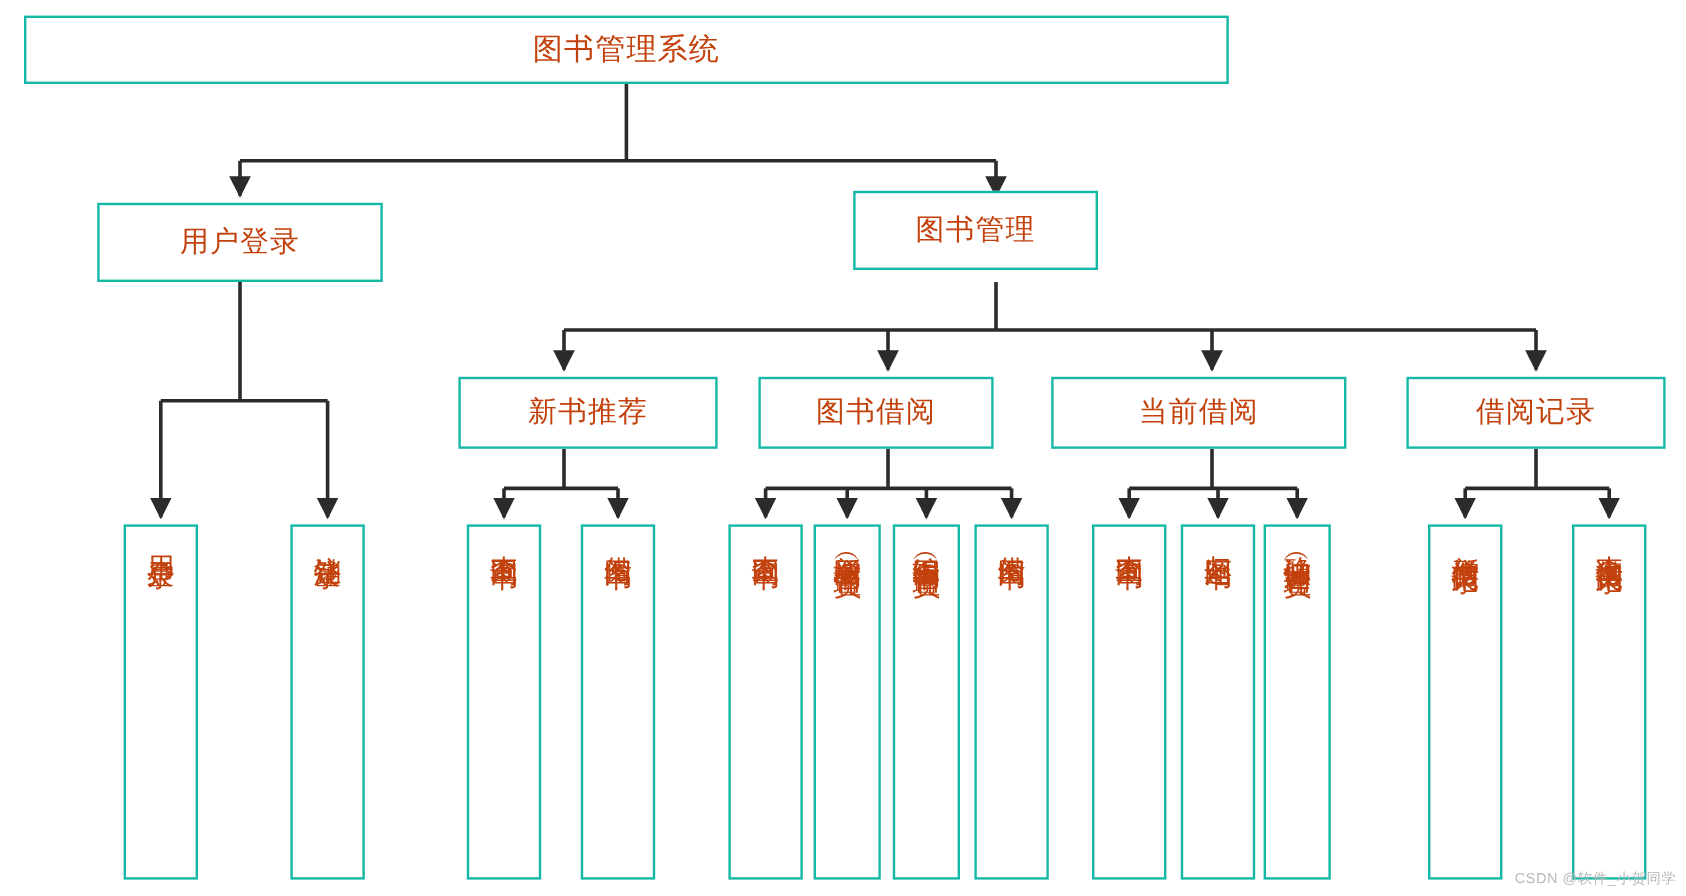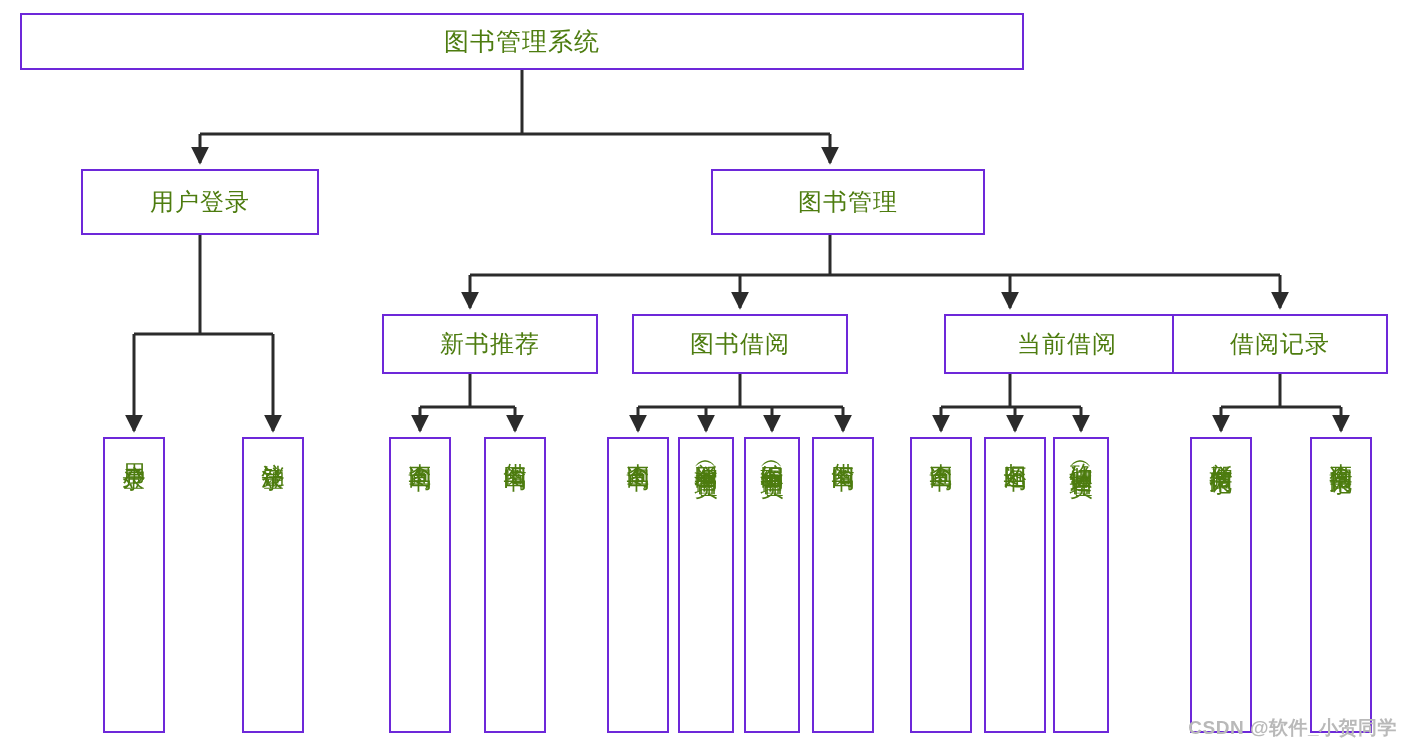--- a/index.html
+++ b/index.html
@@ -14,25 +14,25 @@
     position: relative;
     width: 1405px;
     height: 747px;
     background: #ffffff;
     overflow: hidden;
   }
   .node {
     position: absolute;
     box-sizing: border-box;
     background: #ffffff;
-    border: 2px solid #6d28d9;
+    border: 2px solid #14b8a6;
     display: flex;
     align-items: center;
     justify-content: center;
-    color: #4d7c0f;
+    color: #c2410c;
   }
   .node.h {
     font-size: 24px;
     letter-spacing: 1px;
     line-height: 1.1;
   }
   .node.root {
     font-size: 25px;
   }
   
@@ -55,25 +55,24 @@
     left: 0;
     top: 0;
     width: 1405px;
     height: 747px;
     pointer-events: none;
   }
   .wm {
     position: absolute;
     right: 8px;
     bottom: 6px;
-    font-size: 19px;
+    font-size: 12px;
     color: #b9b9b9;
     letter-spacing: 0.5px;
     white-space: nowrap;
-    font-weight: bold;
   }
 </style>
 </head>
 <body>
 
 <div id="canvas">
 
   <svg class="wires" viewBox="0 0 1405 747" xmlns="http://www.w3.org/2000/svg">
     <defs>
       <marker id="arrow" viewBox="0 0 10 10" refX="9" refY="5" markerWidth="6" markerHeight="6" orient="auto-start-reverse">
@@ -124,31 +123,31 @@
     </g>
   </svg>
 
   <div class="node h root" style="left:20px;top:13px;width:1004px;height:57px;">
     <span>图书管理系统</span>
   </div>
 
   <div class="node h" style="left:81px;top:169px;width:238px;height:66px;">
     <span>用户登录</span>
   </div>
-  <div class="node h" style="left:711px;top:169px;width:274px;height:66px;">
+  <div class="node h" style="left:711px;top:159px;width:204px;height:66px;">
     <span>图书管理</span>
   </div>
 
   <div class="node h" style="left:362px;top:314px;width:216px;height:60px;margin-left:20px;">
     <span>新书推荐</span>
   </div>
-  <div class="node h" style="left:632px;top:314px;width:216px;height:60px;">
+  <div class="node h" style="left:632px;top:314px;width:196px;height:60px;">
     <span>图书借阅</span>
   </div>
-  <div class="node h" style="left:944px;top:314px;width:246px;height:60px;text-align:center;">
+  <div class="node h" style="left:876px;top:314px;width:246px;height:60px;text-align:center;">
     <span>当前借阅</span>
   </div>
   <div class="node h" style="left:1172px;top:314px;width:216px;height:60px;justify-content:center;">
     <span>借阅记录</span>
   </div>
 
   <div class="node v" style="left:103px;top:437px;width:62px;height:296px;">
     <span class="vtext">用户登录</span>
   </div>
   <div class="node v" style="left:242px;top:437px;width:62px;height:296px;">

